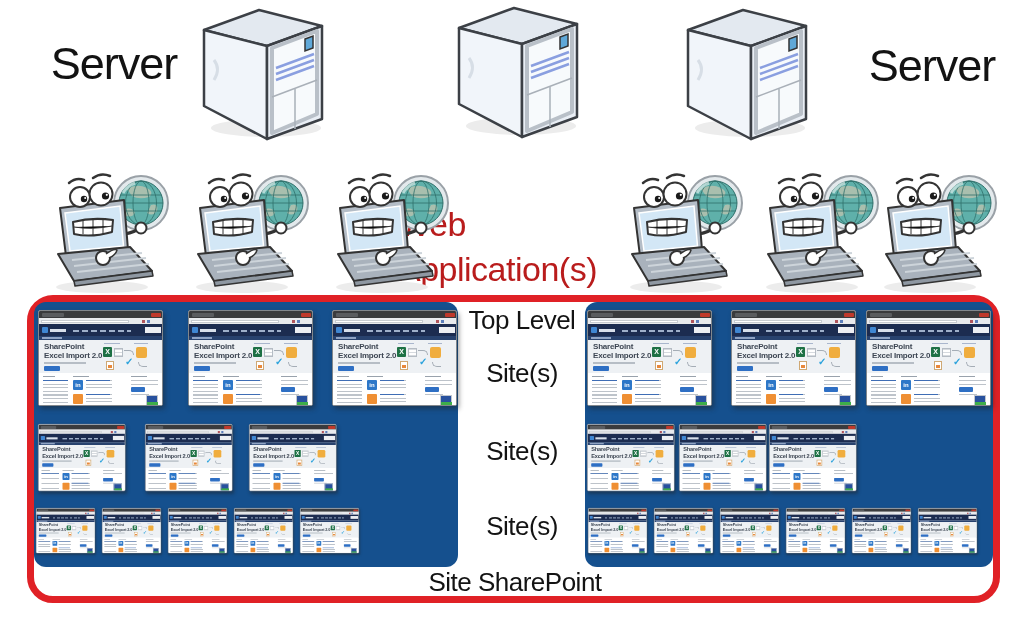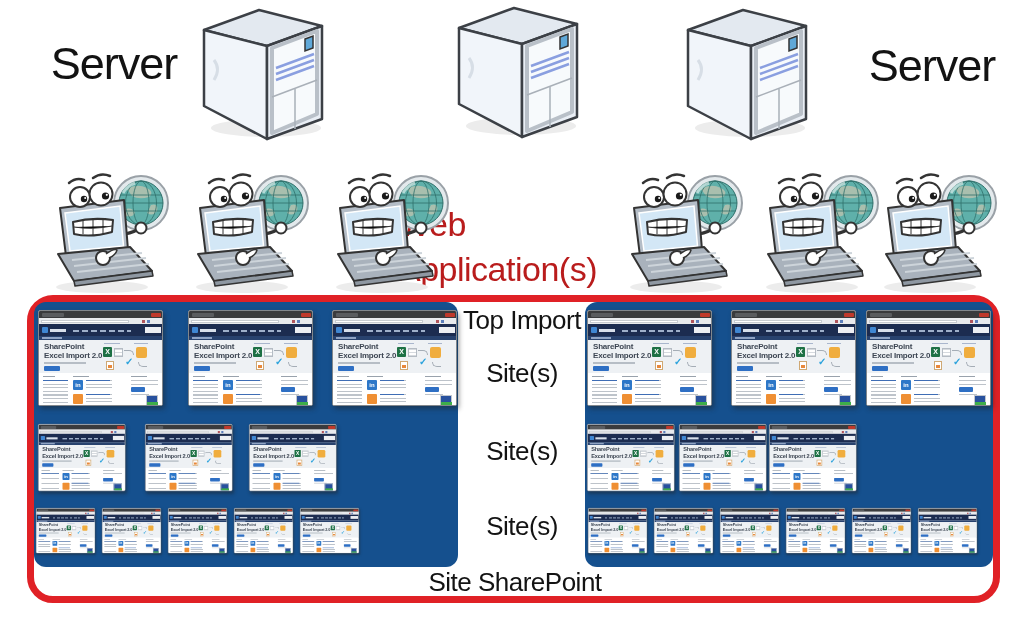--- a/index.html
+++ b/index.html
@@ -376,21 +376,21 @@
       <circle cx="65.5" cy="26" r="3.6" fill="#1a1a1a"></circle>
         <circle cx="66.8" cy="24.8" r="1.1" fill="#fff"></circle>
       <path d="M33,52 Q52,47 73,50 L72,62 Q51,68 34,64 Z" fill="#fff" stroke="#333" stroke-width="2" stroke-linejoin="round"></path>
       <path d="M43,50 L43,64 M53,48.5 L53,66 M63,49 L63,64" stroke="#333" stroke-width="1"></path>
       <path d="M34,57 Q52,60 72,56" stroke="#333" stroke-width="1"></path>
 
       <circle cx="63" cy="88" r="7" fill="#fff" stroke="#333" stroke-width="2"></circle>
       <path d="M66,84 Q74,78 77,80 Q76,85 69,88" fill="#fff" stroke="#333" stroke-width="1.5" stroke-linejoin="round"></path>
     </svg>
   </div>
-    <div class="abs tier-label" style="top: 305px;">Top Import</div>
+    <div class="abs tier-label" style="top: 305px;">Top Level</div>
     <div class="abs tier-label" style="top: 358px;">Site(s)</div>
     <div class="abs tier-label" style="top: 436px;">Site(s)</div>
     <div class="abs tier-label" style="top: 511px;">Site(s)</div>
     <div class="shot" style="left: 38px; top: 310px; width: 125px; height: 96px;">
     <div class="sc" style="transform: scale(1);">
       <span class="sc-chrome"></span>
       <span class="sc-tab"></span>
       <span class="sc-winbtns"></span>
       <span class="sc-addr"></span>
       <span class="sc-url"></span>

